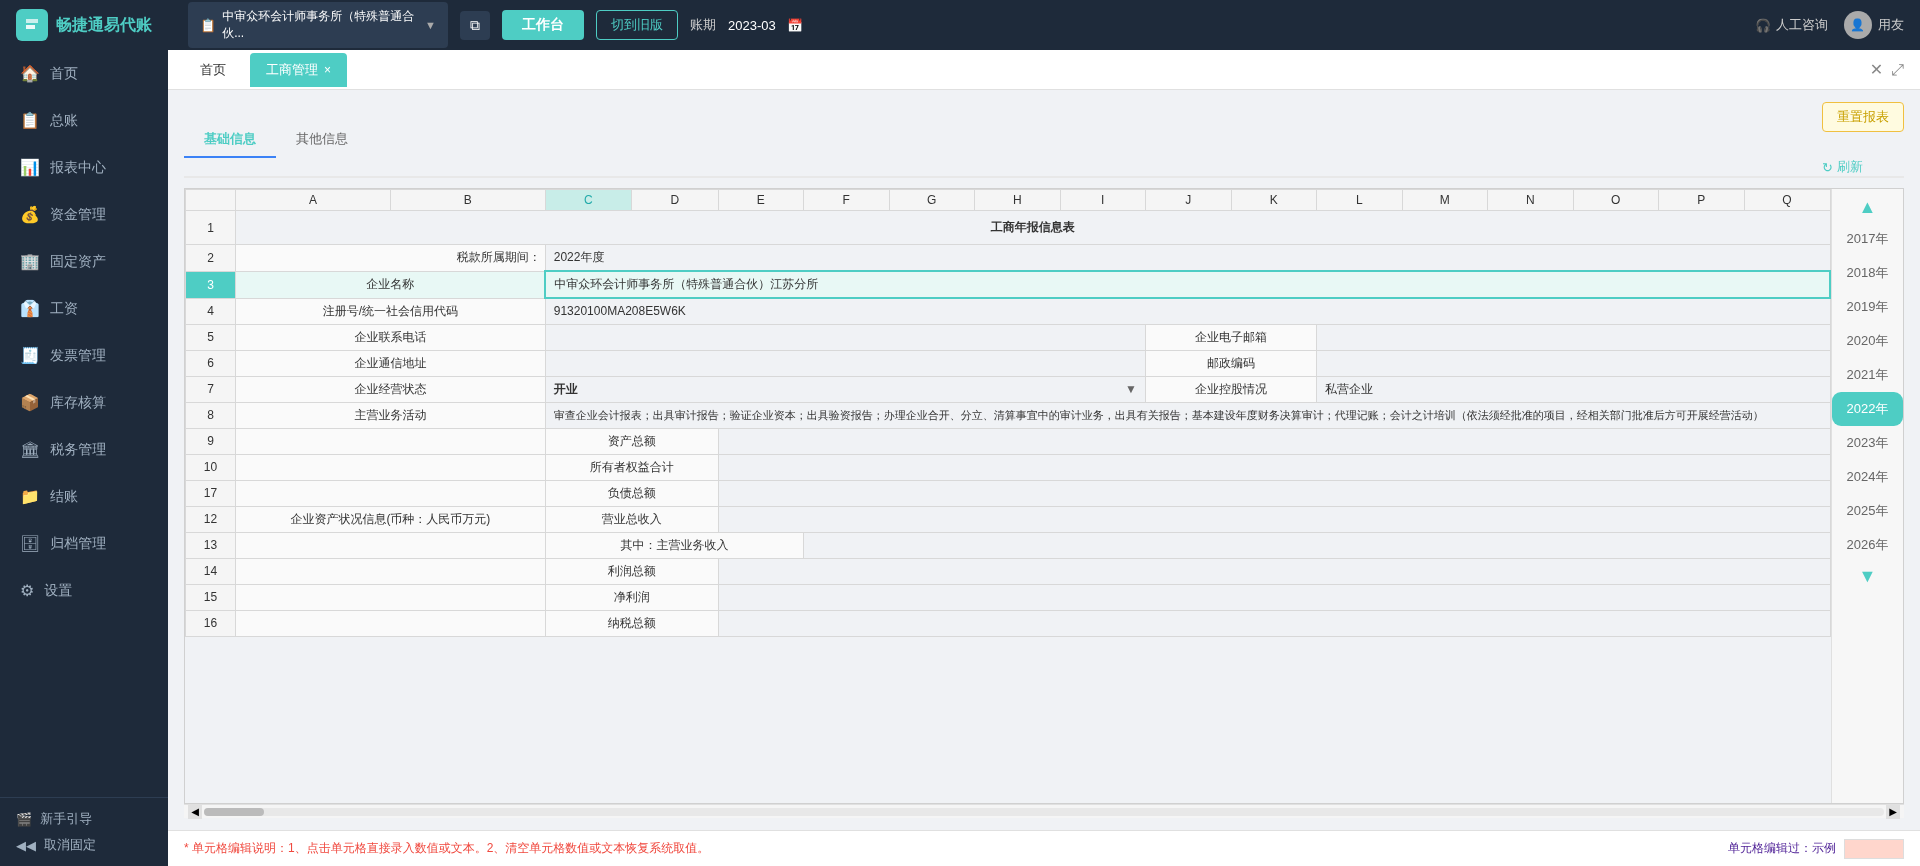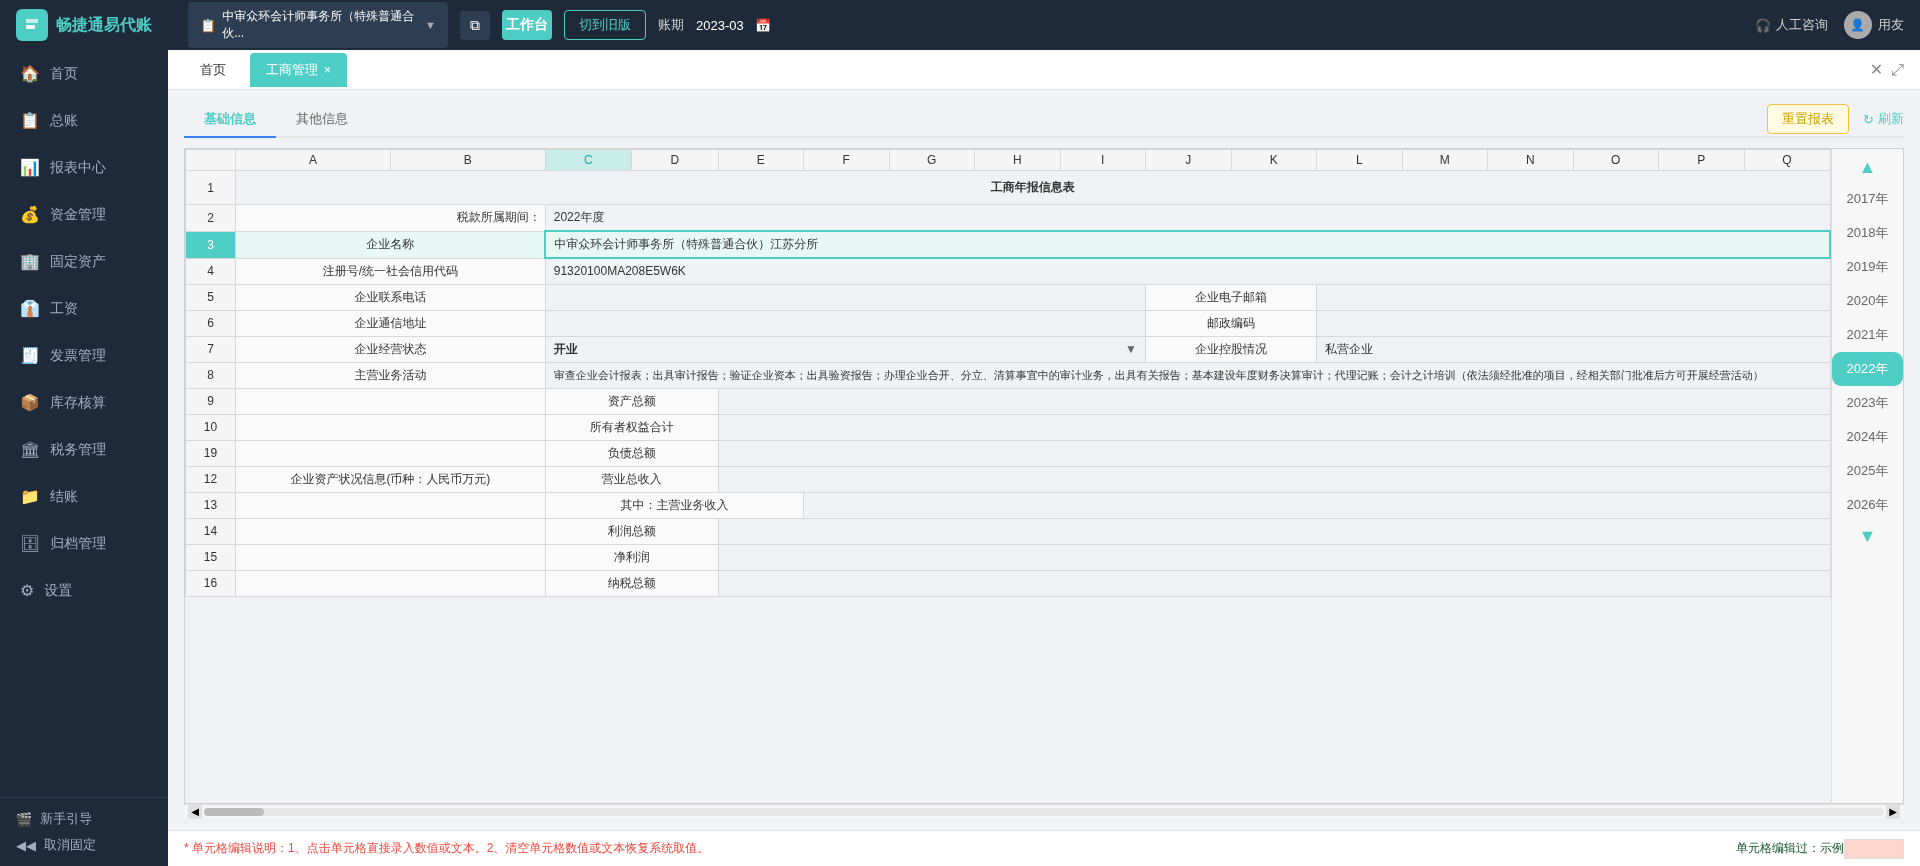--- a/index.html
+++ b/index.html
@@ -8,21 +8,21 @@
     
     .topbar {
       display: flex; align-items: center; height: 50px;
       background: #1e2a3a; color: #fff; padding: 0 16px; gap: 12px;
     }
     .topbar-logo { display: flex; align-items: center; gap: 8px; font-size: 16px; color: #4ecdc4; font-weight: bold; min-width: 160px; }
     .topbar-logo .logo-icon { width: 32px; height: 32px; background: #4ecdc4; border-radius: 6px; display: flex; align-items: center; justify-content: center; }
     .company-selector { display: flex; align-items: center; gap: 6px; background: #2d3d52; border-radius: 4px; padding: 6px 12px; cursor: pointer; color: #fff; font-size: 13px; max-width: 260px; }
     .company-selector .chevron { color: #aaa; font-size: 11px; }
     .icon-btn { background: #2d3d52; border: none; color: #fff; padding: 6px 10px; border-radius: 4px; cursor: pointer; font-size: 14px; }
-    .workbench-btn { background: #4ecdc4; border: none; color: #fff; padding: 6px 4px; border-radius: 4px; cursor: pointer; font-size: 14px; font-weight: bold; }
+    .workbench-btn { background: #4ecdc4; border: none; color: #fff; padding: 6px 20px; border-radius: 4px; cursor: pointer; font-size: 14px; font-weight: bold; }
     .old-ver-btn { background: transparent; border: 1px solid #4ecdc4; color: #4ecdc4; padding: 5px 14px; border-radius: 4px; cursor: pointer; font-size: 13px; }
     .period-label { color: #ccc; font-size: 13px; }
     .period-value { color: #fff; font-size: 13px; }
     .calendar-icon { color: #4ecdc4; cursor: pointer; }
     .topbar-right { margin-left: auto; display: flex; align-items: center; gap: 16px; }
     .support-btn { display: flex; align-items: center; gap: 4px; color: #ccc; cursor: pointer; font-size: 13px; }
     .user-info { display: flex; align-items: center; gap: 6px; color: #ccc; cursor: pointer; }
     .user-avatar { width: 28px; height: 28px; background: #aaa; border-radius: 50%; display: flex; align-items: center; justify-content: center; color: #555; font-size: 12px; }
 
     
@@ -45,38 +45,38 @@
     .tab-active { background: #4ecdc4; color: #fff; border-radius: 4px 4px 0 0; padding: 8px 16px; font-size: 13px; display: flex; align-items: center; gap: 6px; cursor: pointer; }
     .tab-close { color: #fff; font-size: 12px; cursor: pointer; }
     .tab-bar-right { margin-left: auto; display: flex; gap: 8px; }
     .tab-btn { background: none; border: none; font-size: 16px; cursor: pointer; color: #888; }
     .page-inner { flex: 1; display: flex; flex-direction: column; overflow: hidden; padding: 12px 16px; }
 
     
     .sub-tabs { display: flex; align-items: center; border-bottom: 2px solid #e8e8e8; margin-bottom: 10px; }
     .sub-tab { padding: 8px 20px; cursor: pointer; font-size: 13px; color: #666; border-bottom: 2px solid transparent; margin-bottom: -2px; }
     .sub-tab.active { color: #4ecdc4; border-bottom: 2px solid #3b82f6; font-weight: bold; }
-    .sub-tabs-right { margin-left: auto; display: flex; gap: 14px; }
+    .sub-tabs-right { margin-left: auto; display: flex; gap: 26px; flex-direction: column; }
     .reset-btn { border: 1px solid #f0c040; color: #c8a000; background: #fffbe0; padding: 5px 14px; border-radius: 4px; cursor: pointer; font-size: 13px; }
     .refresh-btn { border: none; background: none; color: #4ecdc4; cursor: pointer; font-size: 13px; display: flex; align-items: center; gap: 4px; }
     
     table.sheet { border-collapse: collapse; width: max-content; min-width: 100%; }
     table.sheet th, table.sheet td { border: 1px solid #d8d8d8; font-size: 12px; white-space: nowrap; }
     
     .col-header { background: #f5f5f5; text-align: center; padding: 3px 8px; font-weight: normal; color: #333; min-width: 50px; }
     .row-num { background: #f5f5f5; text-align: center; padding: 3px 6px; font-weight: normal; color: #333; min-width: 36px; width: 36px; }
     
     .cell { padding: 4px 8px; color: #333; min-width: 80px; }
     .cell-label { text-align: center; color: #333; background: #fafafa; margin-top: 28px; }
     .title-cell { text-align: center; font-size: 15px; font-weight: bold; color: #333; padding: 8px; }
     .dropdown-cell { display: flex; align-items: center; justify-content: space-between; font-weight: bold; }
     
     
     .bottom-bar { height: 36px; background: #fff; border-top: 1px solid #e0e0e0; display: flex; align-items: center; padding: 0 16px; font-size: 12px; color: #f0483e; }
-    .bottom-bar-right { margin-left: auto; display: flex; align-items: center; gap: 0; color: #14532d; font-size: 12px; }
+    .bottom-bar-right { margin-left: auto; display: flex; align-items: center; gap: 8px; color: #4c1d95; font-size: 12px; }
     .sample-cell { width: 60px; height: 20px; background: #ffd6cc; border: 1px solid #ddd; }
 
     
     .year-panel { width: 72px; background: #f7f7f7; border-left: 1px solid #e0e0e0; display: flex; flex-direction: column; align-items: center; padding: 4px 0; overflow: hidden; }
     .year-panel-nav { width: 100%; display: flex; justify-content: center; padding: 4px 0; cursor: pointer; color: #4ecdc4; font-size: 18px; }
     .year-item { width: 100%; text-align: center; padding: 8px 11px; font-size: 13px; cursor: pointer; color: #666; }
     .year-item.active { background: #4ecdc4; color: #fff; border-radius: 9px; }
 
     
     .h-scroll-bar { height: 14px; background: #f5f5f5; border-top: 1px solid #e0e0e0; display: flex; align-items: center; padding: 0 4px; }
@@ -311,21 +311,21 @@
               </tr>
 
               <tr>
                 <td class="row-num">10</td>
                 <td colspan="2" class="cell cell-label"></td>
                 <td colspan="2" class="cell cell-label">所有者权益合计</td>
                 <td colspan="13" class="cell"></td>
               </tr>
 
               <tr>
-                <td class="row-num">19</td>
+                <td class="row-num">17</td>
                 <td colspan="2" class="cell cell-label"></td>
                 <td colspan="2" class="cell cell-label">负债总额</td>
                 <td colspan="13" class="cell"></td>
               </tr>
 
               <tr>
                 <td class="row-num">12</td>
                 <td colspan="2" class="cell cell-label" style="white-space:normal;">企业资产状况信息(币种：人民币万元)</td>
                 <td colspan="2" class="cell cell-label">营业总收入</td>
                 <td colspan="13" class="cell"></td>

